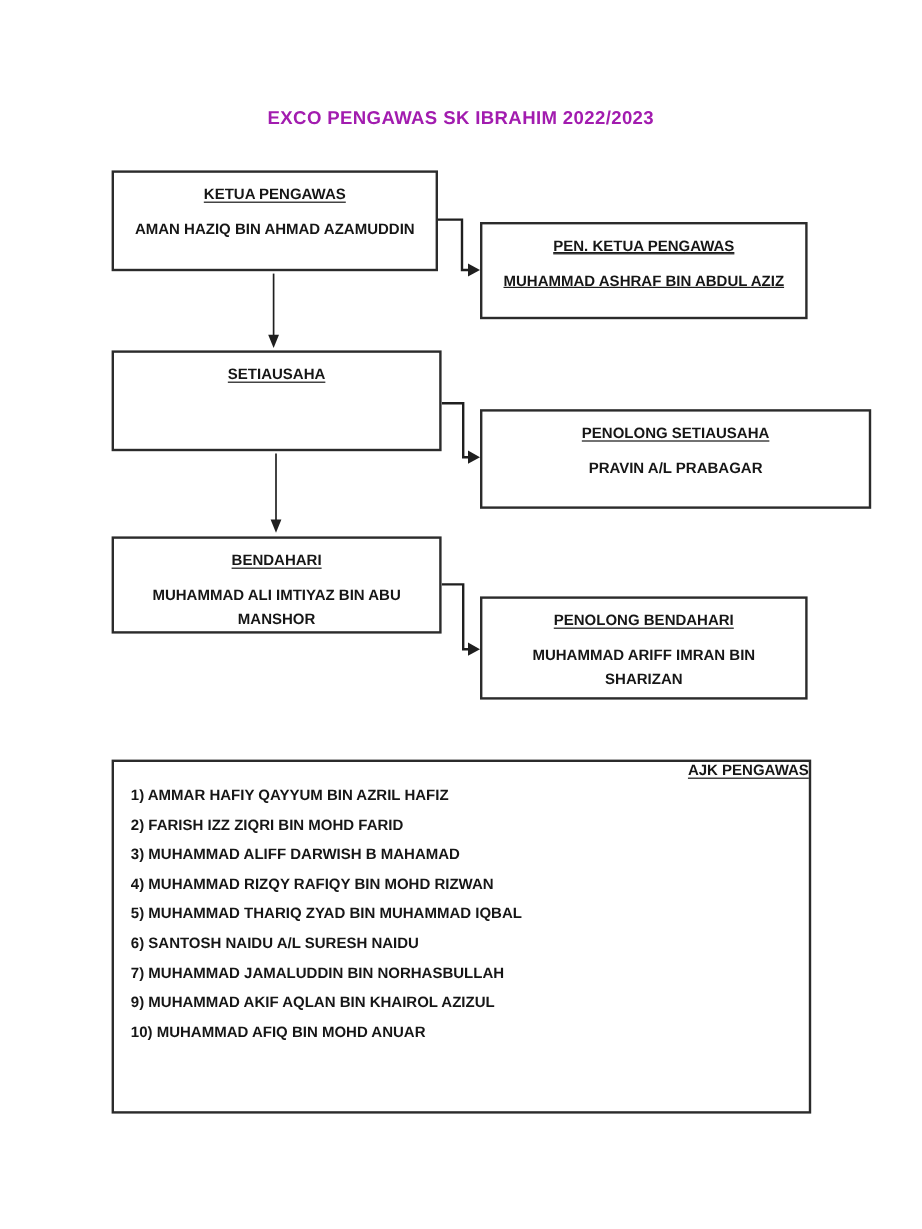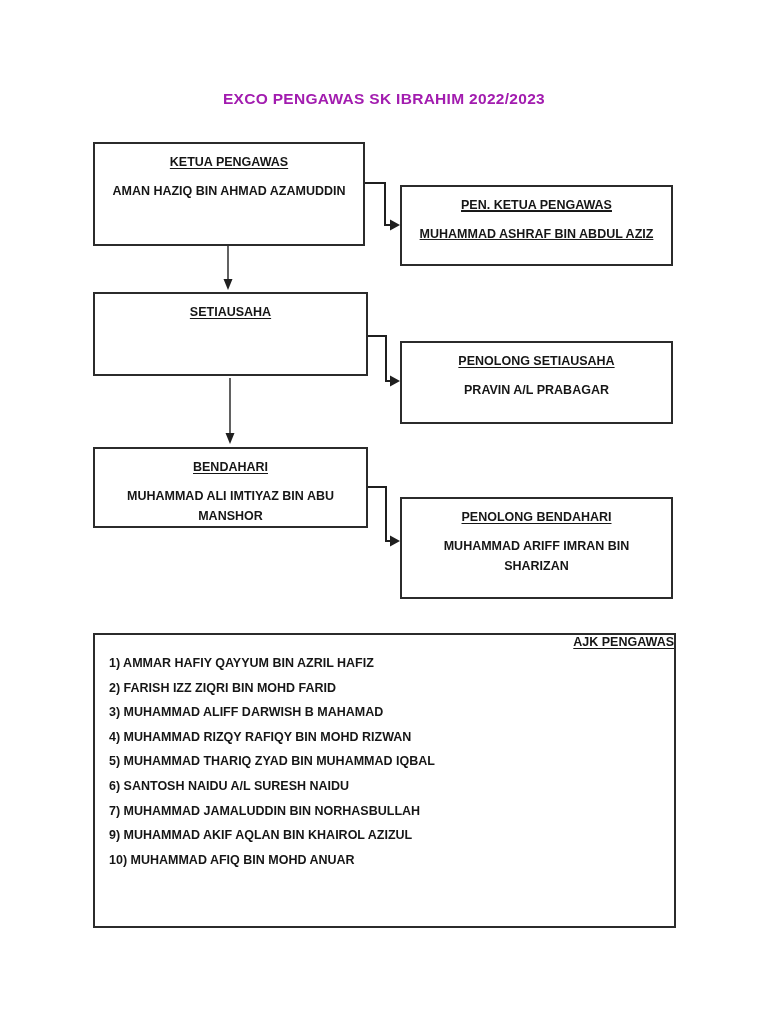--- a/index.html
+++ b/index.html
@@ -47,27 +47,27 @@
     display: block;
     text-align: center;
     font-weight: bold;
     font-size: 12.5px;
     line-height: 1.6;
     margin-top: 12px;
     padding: 0 16px;
     color: #161616;
   }
   
-  .box-ketua                { left: 93px;  top: 142px; width: 272px; height: 104px; }
+  .box-ketua                { left: 93px;  top: 142px; width: 272px; height: 84px; }
   .box-setiausaha           { left: 93px;  top: 292px; width: 275px; height: 84px; }
   .box-bendahari            { left: 93px;  top: 447px; width: 275px; height: 81px; }
   
   .box-pen-ketua            { left: 400px; top: 185px; width: 273px; height: 81px; text-decoration: underline; }
-  .box-penolong-setiausaha  { left: 400px; top: 341px; width: 273px; height: 83px; }
-  .box-penolong-bendahari   { left: 400px; top: 497px; width: 273px; height: 102px; }
+  .box-penolong-setiausaha  { left: 400px; top: 341px; width: 326px; height: 83px; }
+  .box-penolong-bendahari   { left: 400px; top: 497px; width: 273px; height: 86px; }
 
   .connector-layer {
     position: absolute;
     inset: 0;
     width: 768px;
     height: 1024px;
     pointer-events: none;
   }
 
   .ajk-box {

